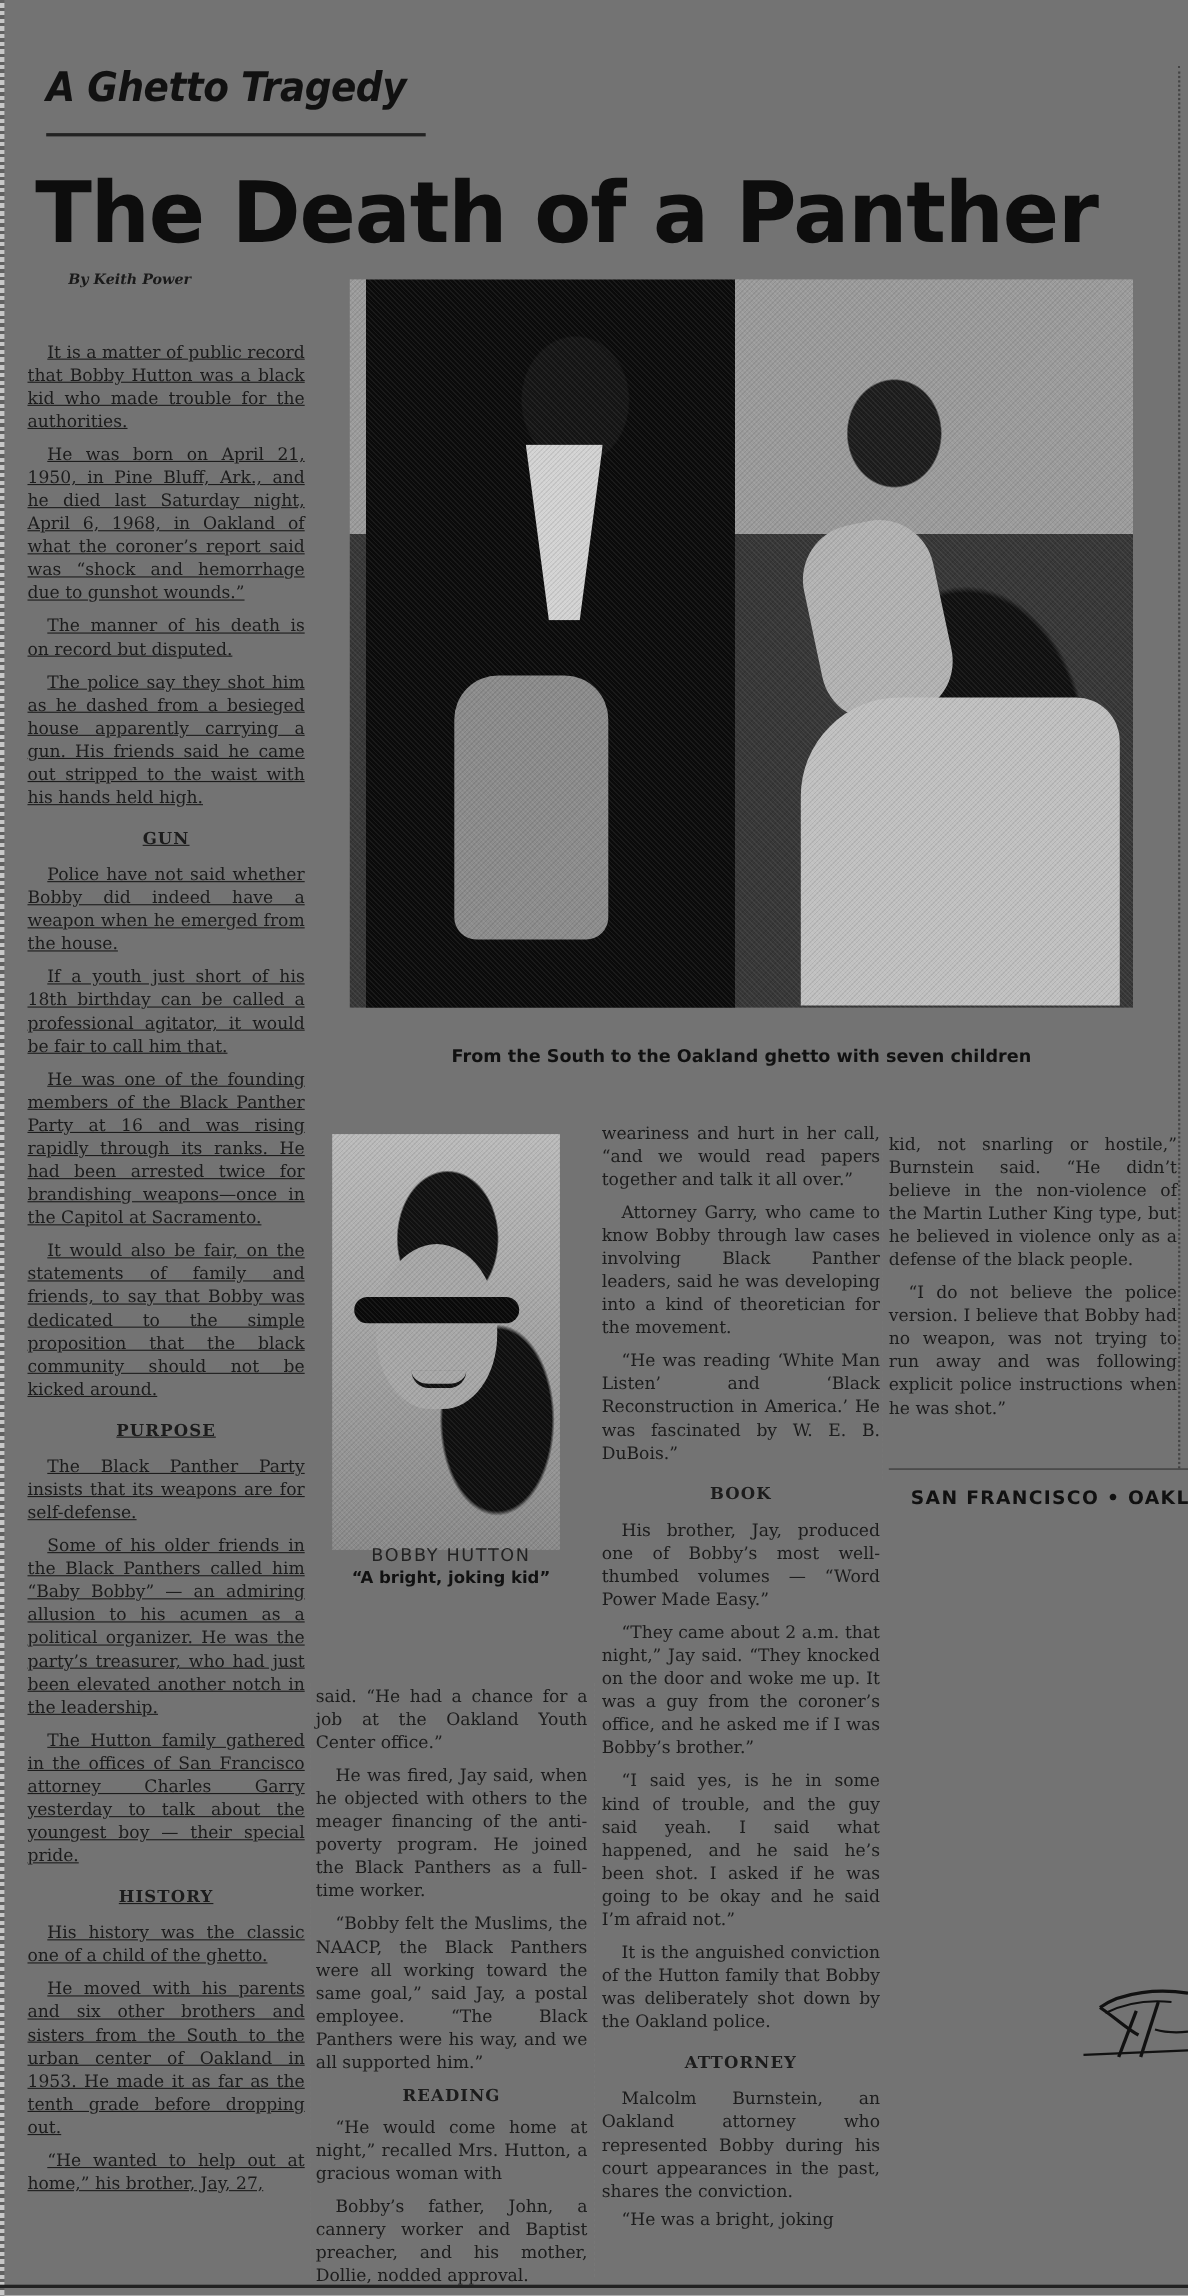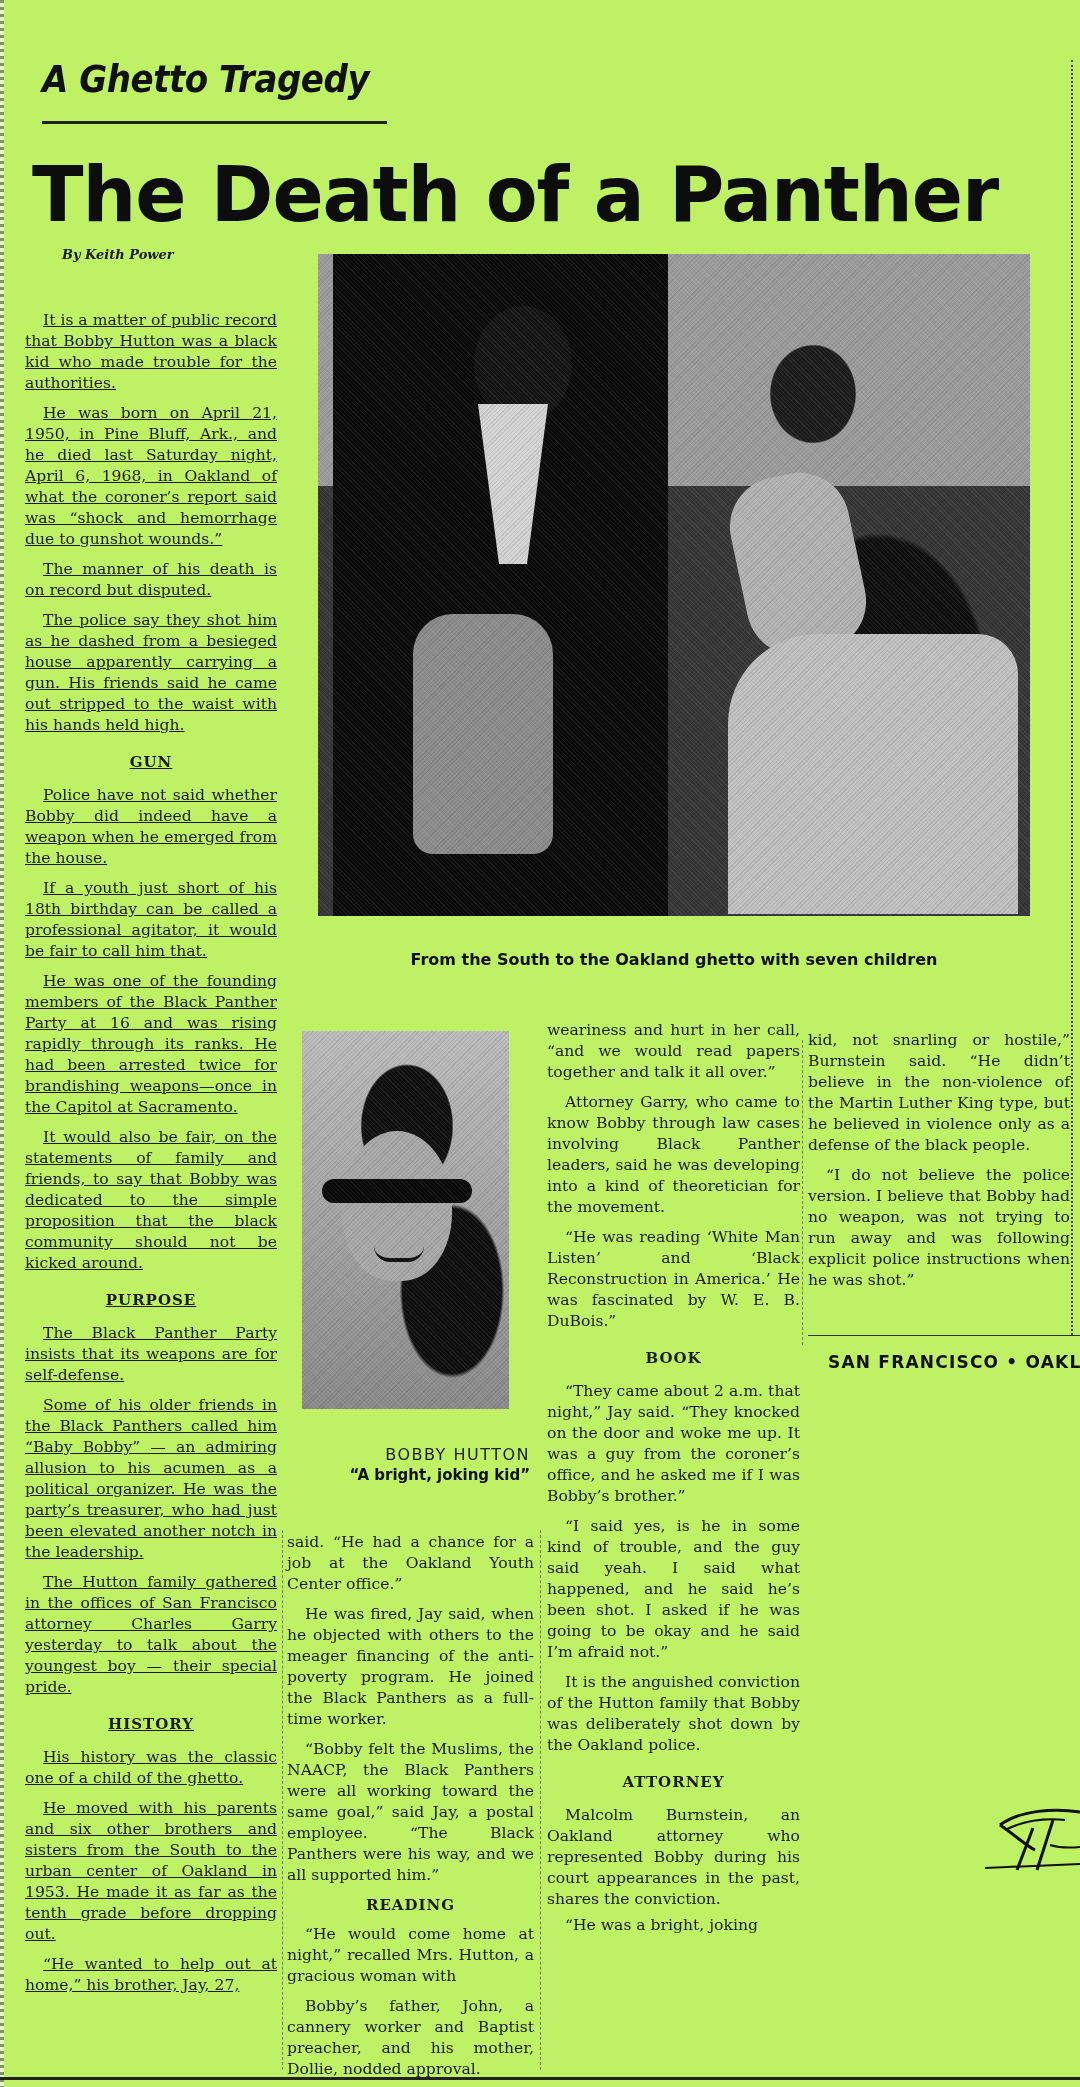--- a/index.html
+++ b/index.html
@@ -1,17 +1,17 @@
 <!DOCTYPE html>
 <html><head>
 <meta charset="utf-8">
 <style>
   html, body { margin:0; padding:0; background:#ffffff; }
   body { width:1080px; height:2087px; position:relative; overflow:hidden; color:#1a1a1a; }
-  .page { position:absolute; left:0; top:0; width:1080px; height:2087px; background:#bef264; }
+  .page { position:absolute; left:0; top:0; width:1080px; height:2087px; background:#737373; }
   .left-edge { position:absolute; left:0; top:0; width:4px; height:2087px;
     background:repeating-linear-gradient(180deg,#555 0 3px,#fff 3px 7px); opacity:.6; }
   .kicker { position:absolute; left:42px; top:58px; font-family:"DejaVu Sans",sans-serif; font-style:italic; font-weight:bold;
     font-size:37px; letter-spacing:-0.5px; color:#111; transform:scaleX(.92); transform-origin:left; }
   .kicker-rule { position:absolute; left:42px; top:121px; width:345px; height:3px; background:#222; }
   .headline { position:absolute; left:32px; top:150px; font-family:"DejaVu Sans",sans-serif; font-weight:bold;
     font-size:77px; letter-spacing:-1px; color:#0d0d0d; white-space:nowrap; transform:scaleX(.98); transform-origin:left; }
   .col { position:absolute; font-family:"DejaVu Serif",serif; font-size:15.6px; line-height:21px; color:#1c1c1c;
     text-align:justify; hyphens:manual; }
   .col p { margin:0 0 9px 0; text-indent:18px; }
@@ -42,21 +42,21 @@
   .caption-title { font-family:"DejaVu Sans",sans-serif; font-size:17.5px; letter-spacing:.3px; color:#111; display:block; }
   .caption-sub { font-family:"DejaVu Sans",sans-serif; font-weight:bold; font-size:16px; color:#111; display:block; margin-top:2px; }
   .photo-small { position:absolute; left:302px; top:1031px; width:207px; height:378px; background:
       radial-gradient(ellipse 75px 100px at 105px 95px,#111 60%,transparent 62%),
       radial-gradient(ellipse 90px 50px at 95px 180px,#000 40%,transparent 45%),
       radial-gradient(ellipse 90px 150px at 150px 260px,#0f0f0f 55%,transparent 58%),
       linear-gradient(180deg,#bcbcbc,#8a8a8a); }
   .face { position:absolute; left:40px; top:100px; width:110px; height:150px; background:#a8a8a8; border-radius:50% 50% 45% 45%; }
   .glasses { position:absolute; left:20px; top:148px; width:150px; height:24px; background:#0a0a0a; border-radius:12px; }
   .smile { position:absolute; left:72px; top:215px; width:50px; height:12px; border-bottom:4px solid #111; border-radius:0 0 30px 30px; }
-  .caption-small { position:absolute; left:290px; top:1445px; width:240px; text-align:right; }
+  .caption-small { position:absolute; left:290px; top:1404px; width:240px; text-align:center; }
   .caption-small .caption-title { font-size:16px; letter-spacing:1.5px; font-weight:normal; color:#222; }
   .caption-small .caption-sub { font-size:15px; }
   .bottom-rule { position:absolute; left:0; top:2077px; width:1080px; height:3px; background:#222; }
   .col4-rule { position:absolute; left:808px; top:1335px; width:272px; height:1px; background:#333; }
   .flag { position:absolute; left:828px; top:1352px; font-family:"DejaVu Sans",sans-serif; font-weight:bold; font-size:17px; letter-spacing:1.2px; white-space:nowrap; color:#111; }
   .sketch { position:absolute; left:975px; top:1790px; width:105px; height:90px; }
   .right-border { position:absolute; left:1071px; top:60px; width:0; height:1275px; border-left:2px dotted #444; }
 </style>
 </head>
 <body>
@@ -121,20 +121,21 @@
     <p>“He would come home at night,” recalled Mrs. Hutton, a gracious woman with</p>
     <p>Bobby’s father, John, a cannery worker and Baptist preacher, and his mother, Dollie, nodded approval.</p>
   </div>
 
   <div class="vrule" style="left:540px; top:1530px; height:540px;"></div>
   <div class="col col3">
     <p class="noindent">weariness and hurt in her call, “and we would read papers together and talk it all over.”</p>
     <p>Attorney Garry, who came to know Bobby through law cases involving Black Panther leaders, said he was developing into a kind of theoretician for the movement.</p>
     <p>“He was reading ‘White Man Listen’ and ‘Black Reconstruction in America.’ He was fascinated by W. E. B. DuBois.”</p>
     <div class="subhead">BOOK</div>
+    <p>His brother, Jay, produced one of Bobby’s most well-thumbed volumes — “Word Power Made Easy.”</p>
     <p>“They came about 2 a.m. that night,” Jay said. “They knocked on the door and woke me up. It was a guy from the coroner’s office, and he asked me if I was Bobby’s brother.”</p>
     <p>“I said yes, is he in some kind of trouble, and the guy said yeah. I said what happened, and he said he’s been shot. I asked if he was going to be okay and he said I’m afraid not.”</p>
     <p>It is the anguished conviction of the Hutton family that Bobby was deliberately shot down by the Oakland police.</p>
     <div class="subhead">ATTORNEY</div>
     <p>Malcolm Burnstein, an Oakland attorney who represented Bobby during his court appearances in the past, shares the conviction.</p>
     <p style="margin-top:-4px">“He was a bright, joking</p>
   </div>
 
   <div class="vrule" style="left:802px; top:1040px; height:305px;"></div>
   <div class="col col4">

